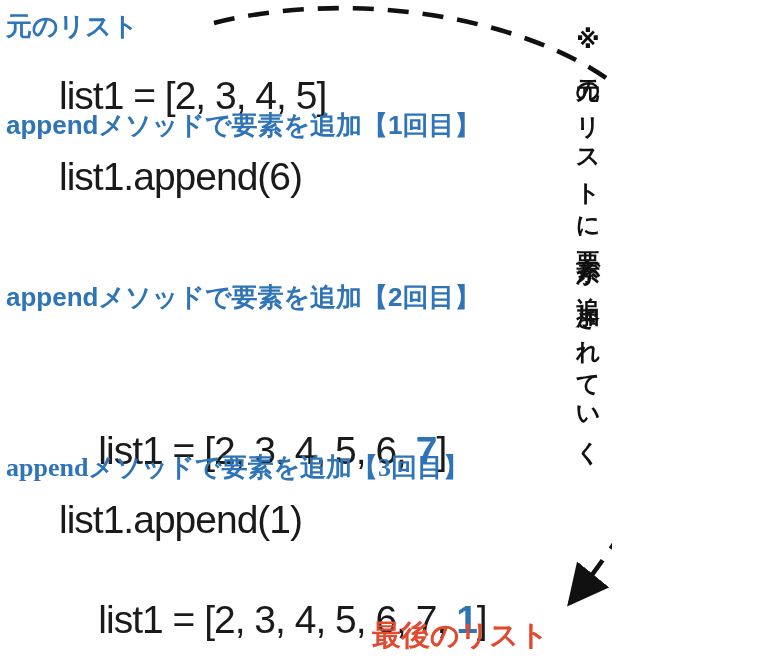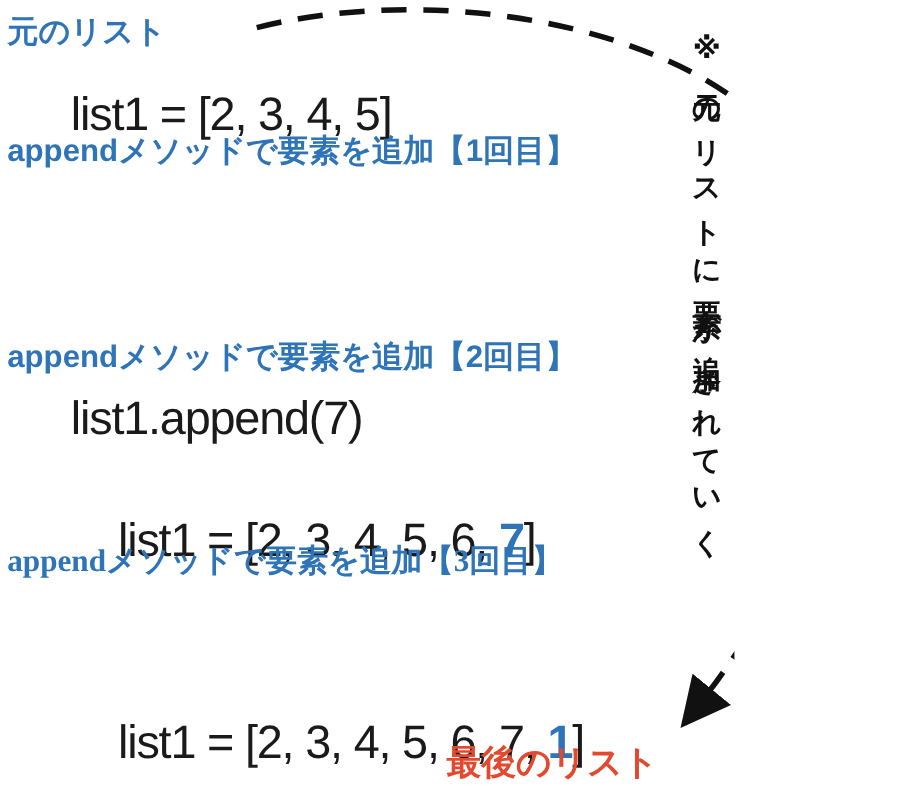--- a/index.html
+++ b/index.html
@@ -88,28 +88,29 @@
              C 320 -4, 470 4, 580 62
              C 662 106, 701 180, 706 260
              C 712 352, 678 470, 570 603" fill="none" stroke="#111111" stroke-width="4.6" stroke-dasharray="21 14" marker-end="url(#arrowhead)"></path>
   </svg>
 
   <div class="blue-heading pos-original-label">元のリスト</div>
 
   <div class="code-line pos-initial-code">list1 = [2, 3, 4, 5]</div>
 
   <div class="blue-heading pos-h1">appendメソッドで要素を追加【1回目】</div>
+  <div class="code-line pos-c1">list1.append(6)</div>
 
   <div class="blue-heading pos-h2">appendメソッドで要素を追加【2回目】</div>
-  <div class="code-line pos-c2">list1.append(7)</div>
   <div class="code-line pos-r2">
     <span>list1 = [2, 3, 4, 5, 6, </span><span class="appended-value">7</span><span>]</span>
   </div>
 
   <div class="blue-heading pos-h3">appendメソッドで要素を追加【3回目】</div>
+  <div class="code-line pos-c3">list1.append(1)</div>
   <div class="code-line pos-r3">
     <span>list1 = [2, 3, 4, 5, 6, 7, </span><span class="appended-value">1</span><span>]</span>
   </div>
 
   <div class="red-label">最後のリスト</div>
 
   <div class="side-note">※元のリストに要素が追加されていく</div>
 
 </div>
 

